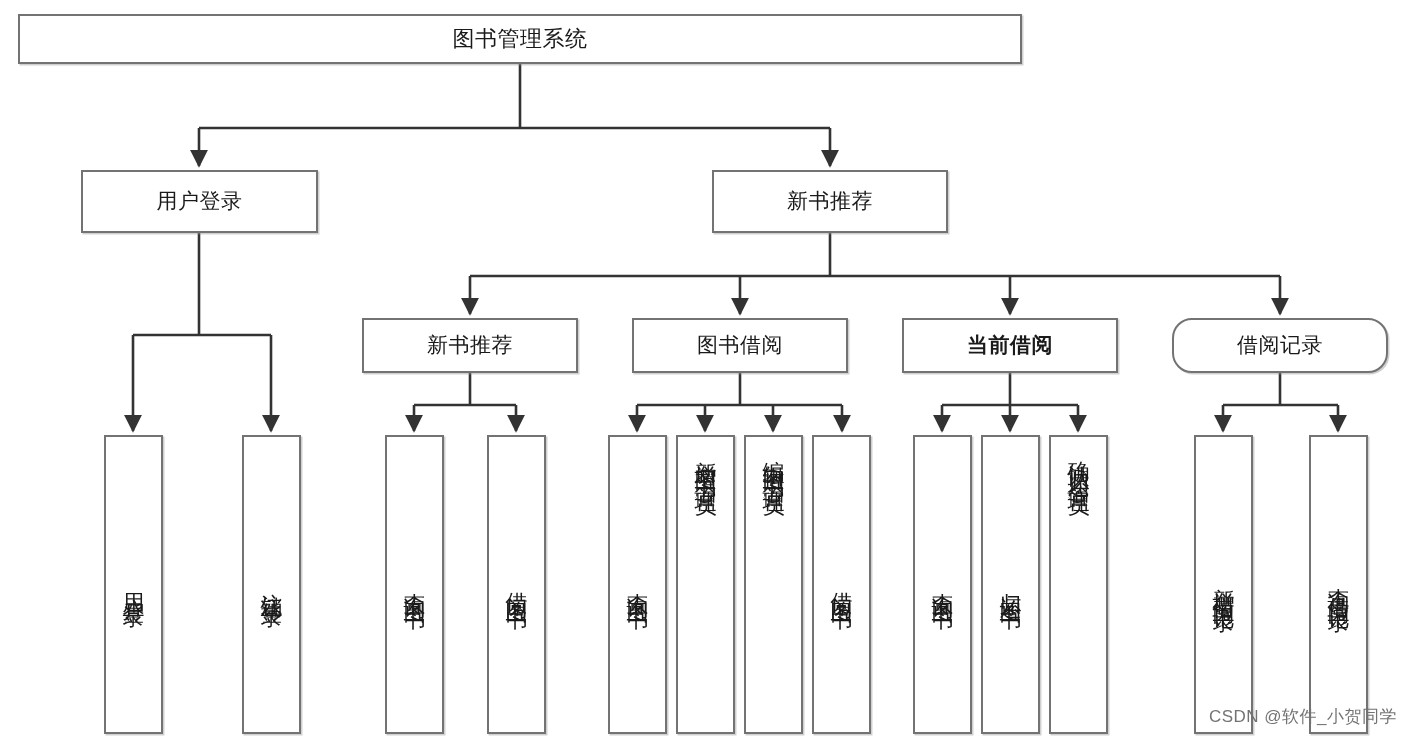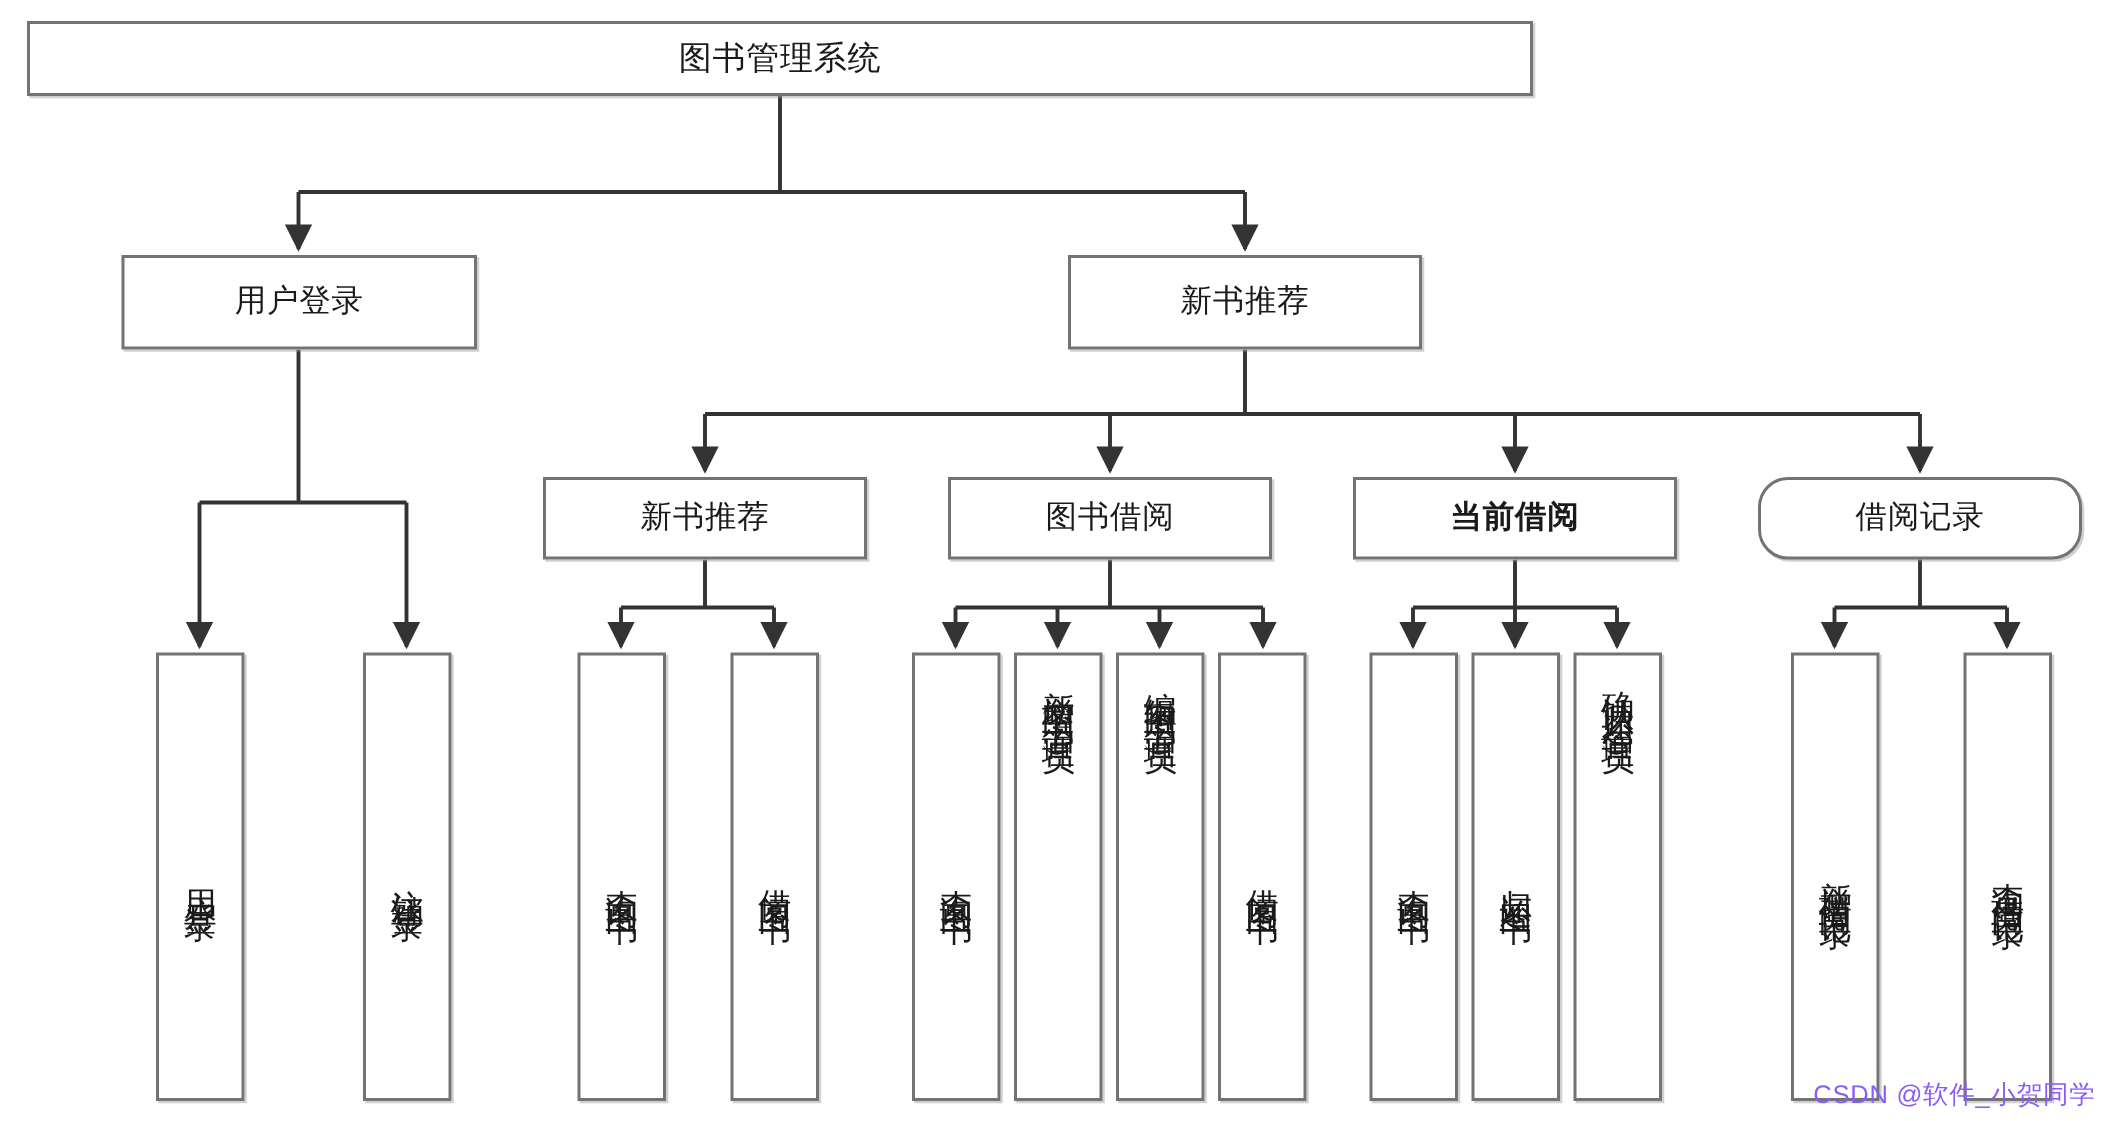--- a/index.html
+++ b/index.html
@@ -66,23 +66,23 @@
     writing-mode: vertical-rl;
     text-orientation: upright;
     font-size: 22px;
     line-height: 1;
     letter-spacing: 5px;
     white-space: nowrap;
   }
   #watermark {
     position: absolute;
     right: 8px;
-    bottom: 6px;
+    bottom: 19px;
     font-size: 17px;
-    color: #8b5cf6;
+    color: #737373;
     letter-spacing: 0.5px;
     white-space: nowrap;
     user-select: none;
   }
 </style>
 </head>
 <body>
 
 <div id="diagram-root">
 

